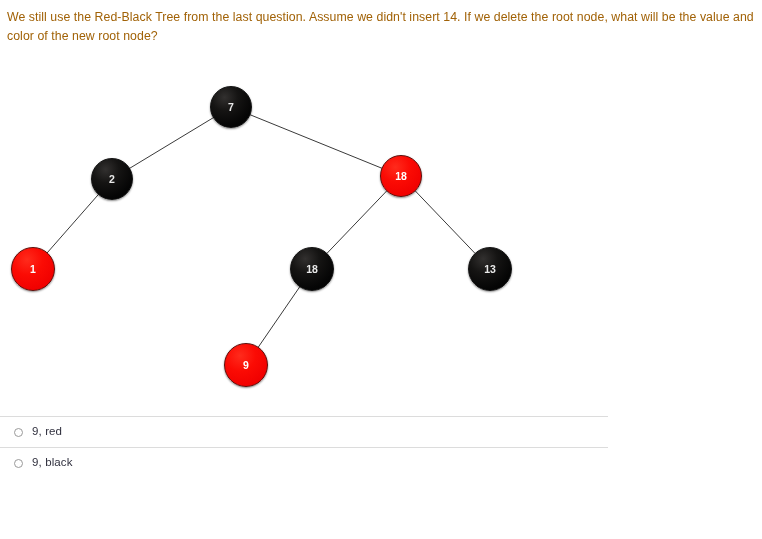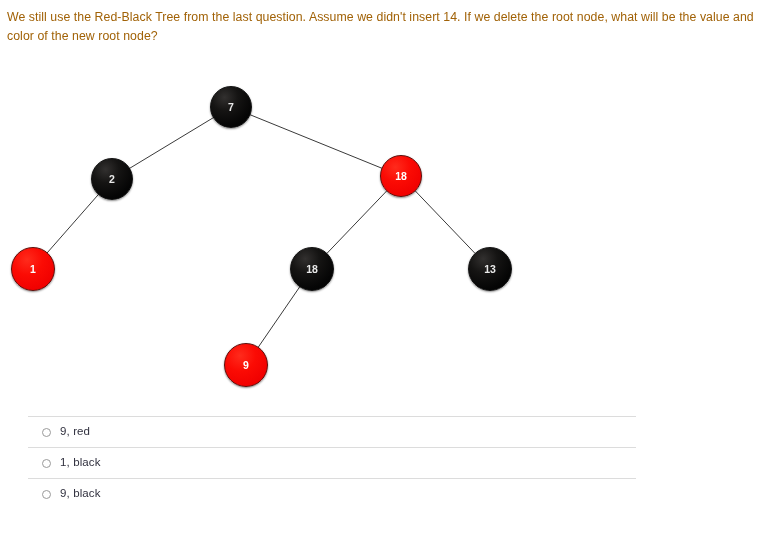--- a/index.html
+++ b/index.html
@@ -67,21 +67,20 @@
     color: #ffffff;
     border: 1px solid #5e0c08;
   }
 
   
   #answer-options {
     position: absolute;
     left: 0px;
     top: 416px;
     width: 608px;
-    padding-left: 28px;
   }
   .option-row {
     position: relative;
     height: 30px;
     border-top: 1px solid #dcdcdc;
     display: flex;
     align-items: center;
   }
   .radio-button {
     width: 9px;
@@ -140,19 +139,15 @@
     </div>
 </div>
 
 <div id="answer-options">
     <div class="option-row">
       <span class="radio-button"></span>
       <span class="option-label">9, red</span>
     </div>
     <div class="option-row">
       <span class="radio-button"></span>
-      <span class="option-label">1, black</span>
-    </div>
-    <div class="option-row">
-      <span class="radio-button"></span>
       <span class="option-label">9, black</span>
     </div>
   </div>
 
 </body></html>

